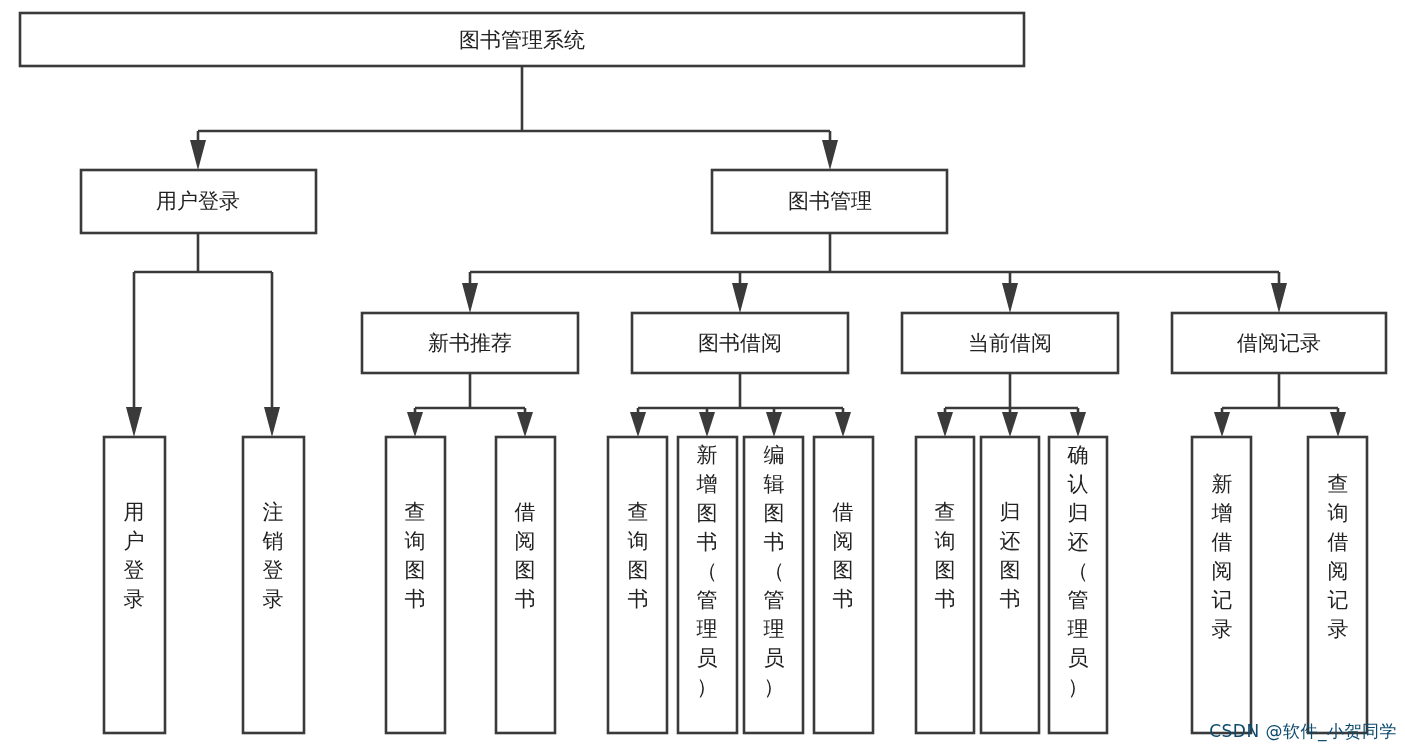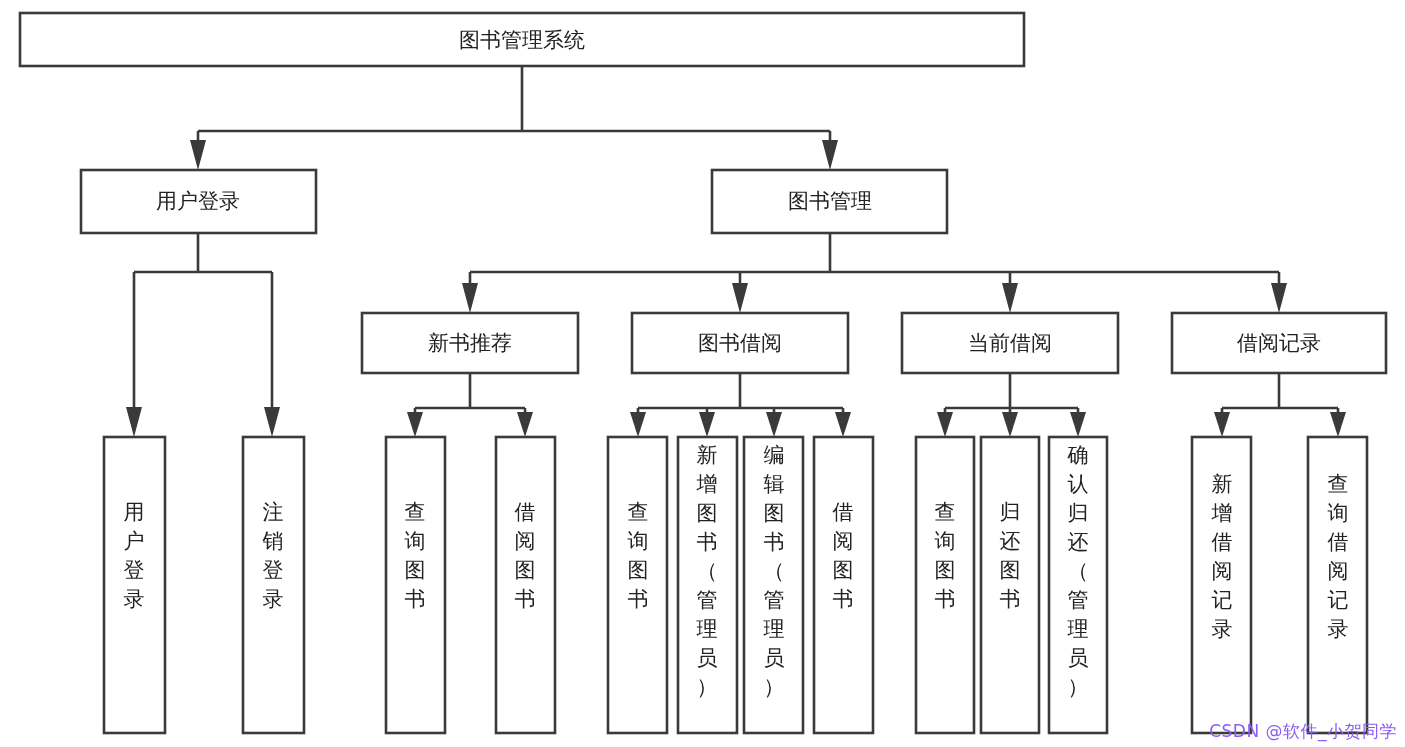--- a/index.html
+++ b/index.html
@@ -52,21 +52,21 @@
   .arrow-head {
     fill: #3a3a3a;
     stroke: none;
   }
   #watermark {
     position: absolute;
     right: 8px;
     bottom: 4px;
     font-family: "DejaVu Sans", "Liberation Sans", sans-serif;
     font-size: 17px;
-    color: #8b5cf6;
+    color: #0c4a6e;
     letter-spacing: 0.5px;
     white-space: nowrap;
     user-select: none;
   }
 </style>
 </head>
 <body>
 
 <div id="diagram-root">
 

